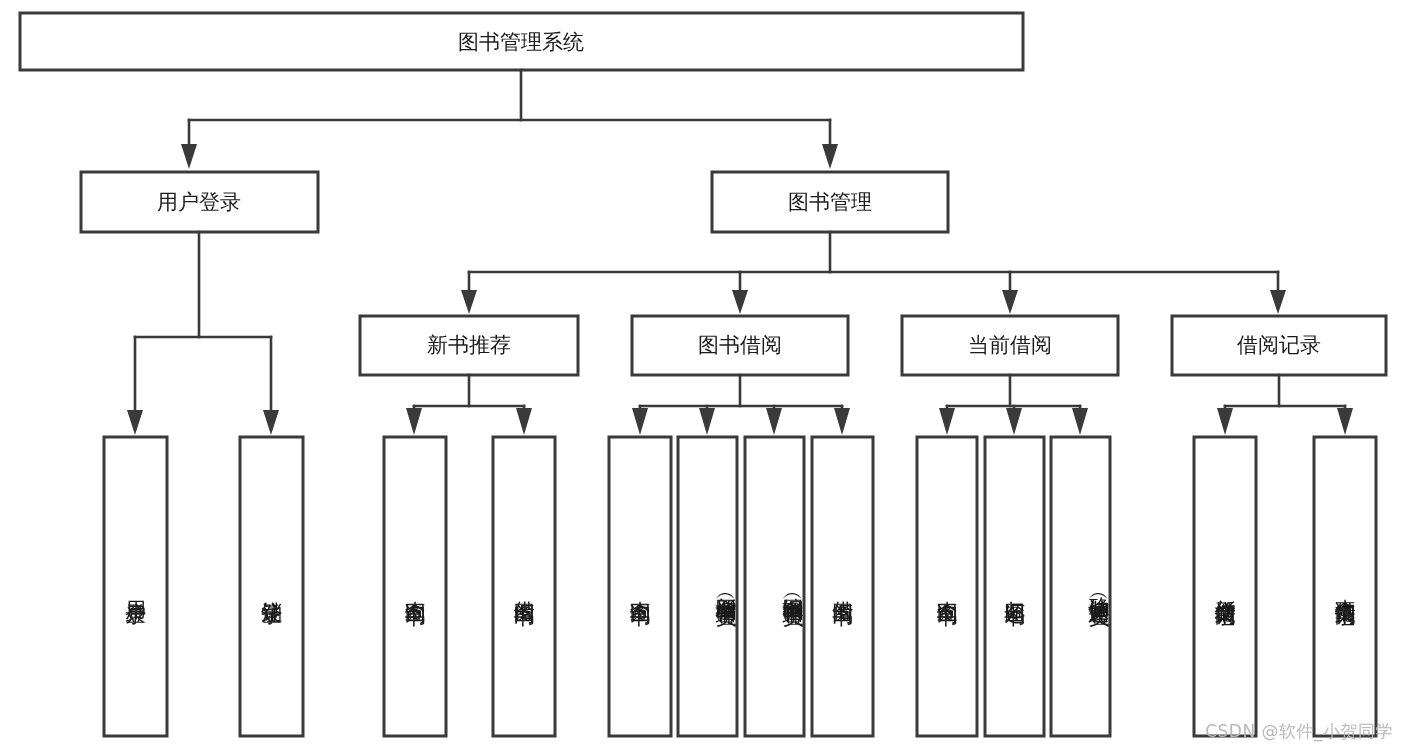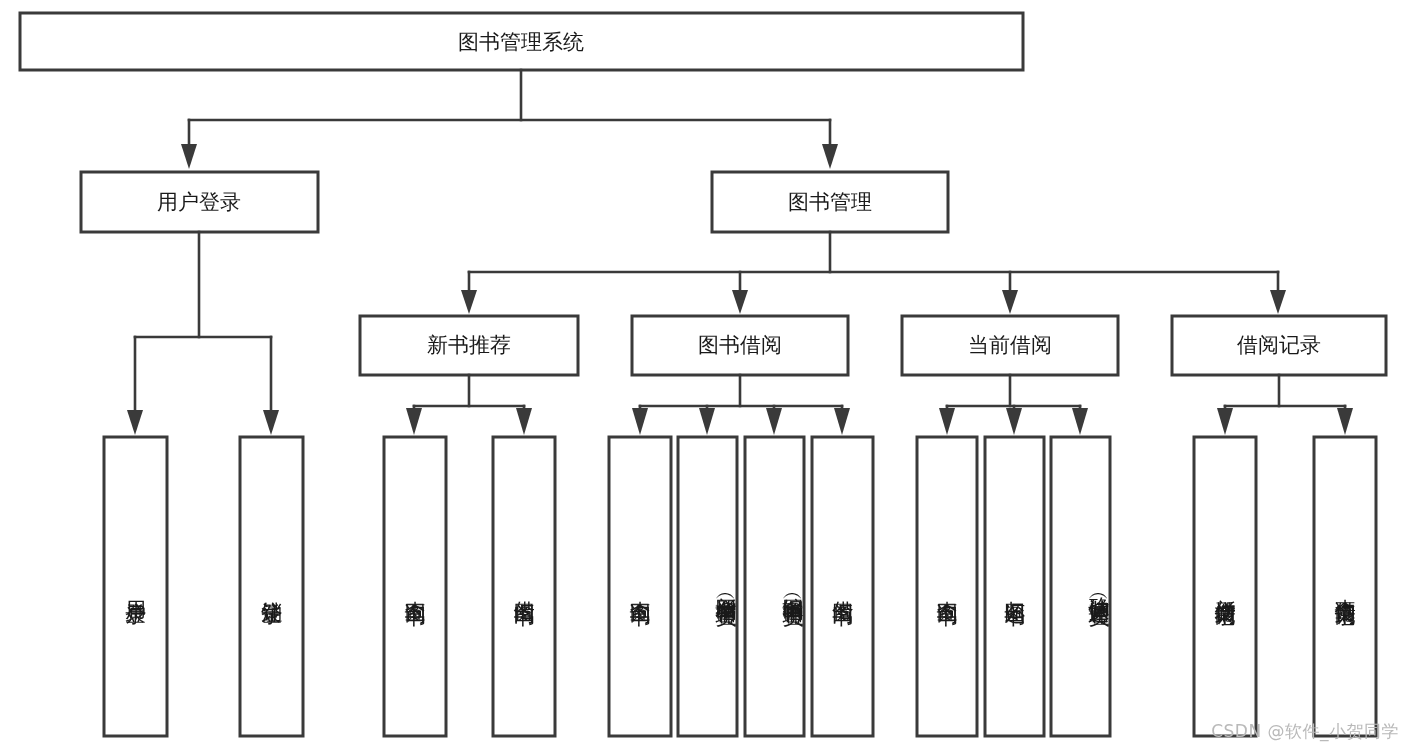--- a/index.html
+++ b/index.html
@@ -60,21 +60,21 @@
     letter-spacing: 1.5px;
     display: flex;
     align-items: center;
     justify-content: center;
     text-align: center;
     white-space: nowrap;
     pointer-events: none;
   }
   #watermark {
     position: absolute;
-    right: 6px;
+    right: 12px;
     bottom: 4px;
     font-family: "DejaVu Sans", "Liberation Sans", sans-serif;
     font-size: 17px;
     color: #b9b9b9;
     letter-spacing: 0.5px;
     white-space: nowrap;
   }
 </style>
 </head>
 <body>

